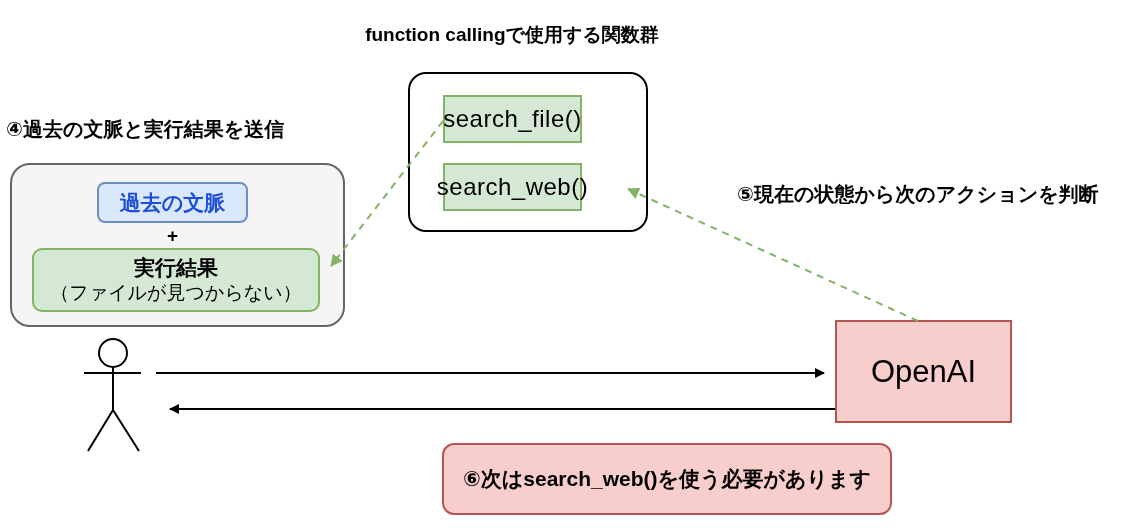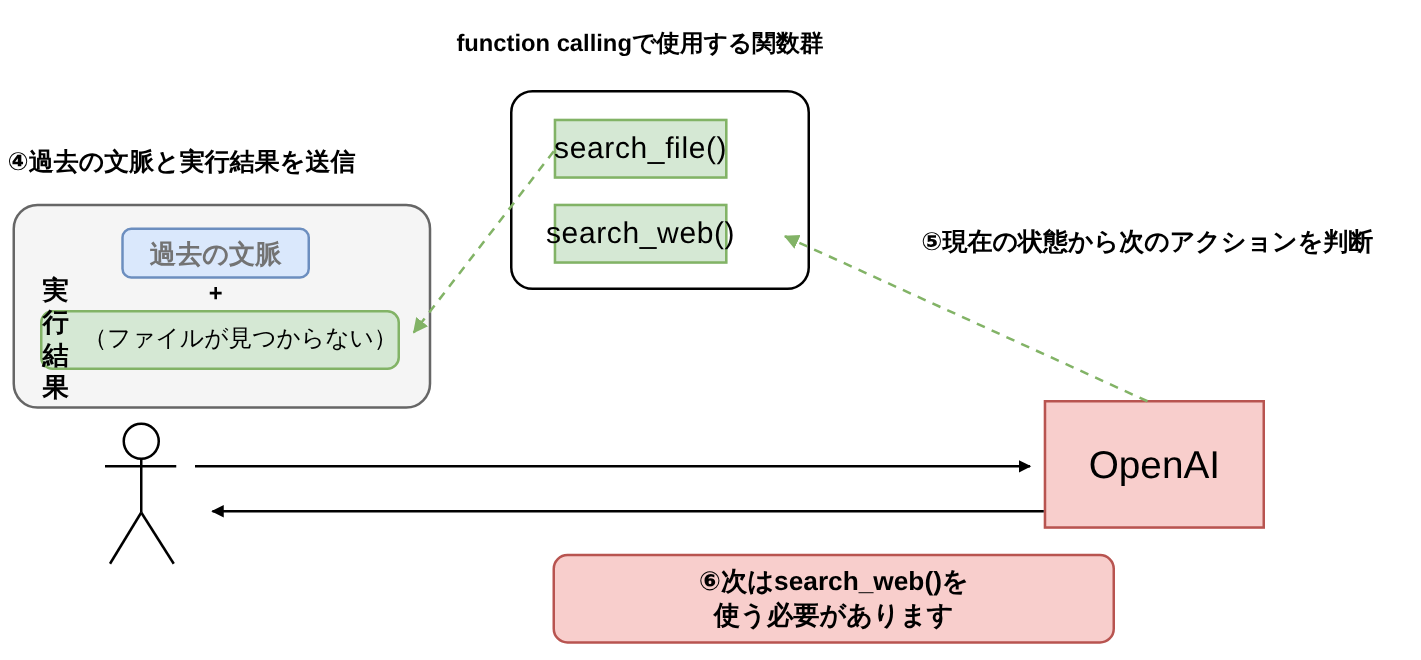--- a/index.html
+++ b/index.html
@@ -52,33 +52,33 @@
     background: #f5f5f5;
     border: 2px solid #666666;
     border-radius: 20px;
   }
   .past-context-box {
     left: 97px; top: 182px; width: 151px; height: 41px;
     background: #dae8fc;
     border: 2px solid #6c8ebf;
     border-radius: 8px;
     display: flex; align-items: center; justify-content: center;
-    font-size: 21px; font-weight: bold; color: #737373;
+    font-size: 21px; font-weight: bold; color: #1d4ed8;
   }
   .plus-sign {
     left: 110px; top: 225px; width: 125px;
     text-align: center;
     font-size: 19px; font-weight: bold; color: #000;
   }
   .result-box {
-    left: 32px; top: 248px; width: 288px; height: 48px;
+    left: 32px; top: 248px; width: 288px; height: 64px;
     background: #d5e8d4;
     border: 2px solid #82b366;
     border-radius: 10px;
-    display: flex; flex-direction: row; align-items: center; justify-content: center;
+    display: flex; flex-direction: column; align-items: center; justify-content: center;
     line-height: 1.25;
   }
   .result-title { font-size: 21px; font-weight: bold; color: #000; }
   .result-detail { font-size: 19px; font-weight: normal; color: #000; white-space: nowrap; }
 
   .step5-label { left: 737px; top: 182px; width: 400px; }
   .step5-line1 {
     font-size: 20px; font-weight: bold; color: #000;
     white-space: nowrap; line-height: 25px;
   }
@@ -93,21 +93,21 @@
     border: 2px solid #b85450;
     display: flex; align-items: center; justify-content: center;
     font-size: 31px; color: #000;
   }
 
   .response-box {
     left: 442px; top: 443px; width: 450px; height: 72px;
     background: #f8cecc;
     border: 2px solid #b85450;
     border-radius: 12px;
-    display: flex; flex-direction: column; align-items: center; justify-content: center;
+    display: flex; flex-direction: row; align-items: center; justify-content: center;
     font-size: 21px; font-weight: bold; color: #000;
     line-height: 1.3;
     text-align: center;
   }
 
   svg.overlay {
     position: absolute; left: 0; top: 0;
     width: 1137px; height: 528px;
     pointer-events: none;
   }

